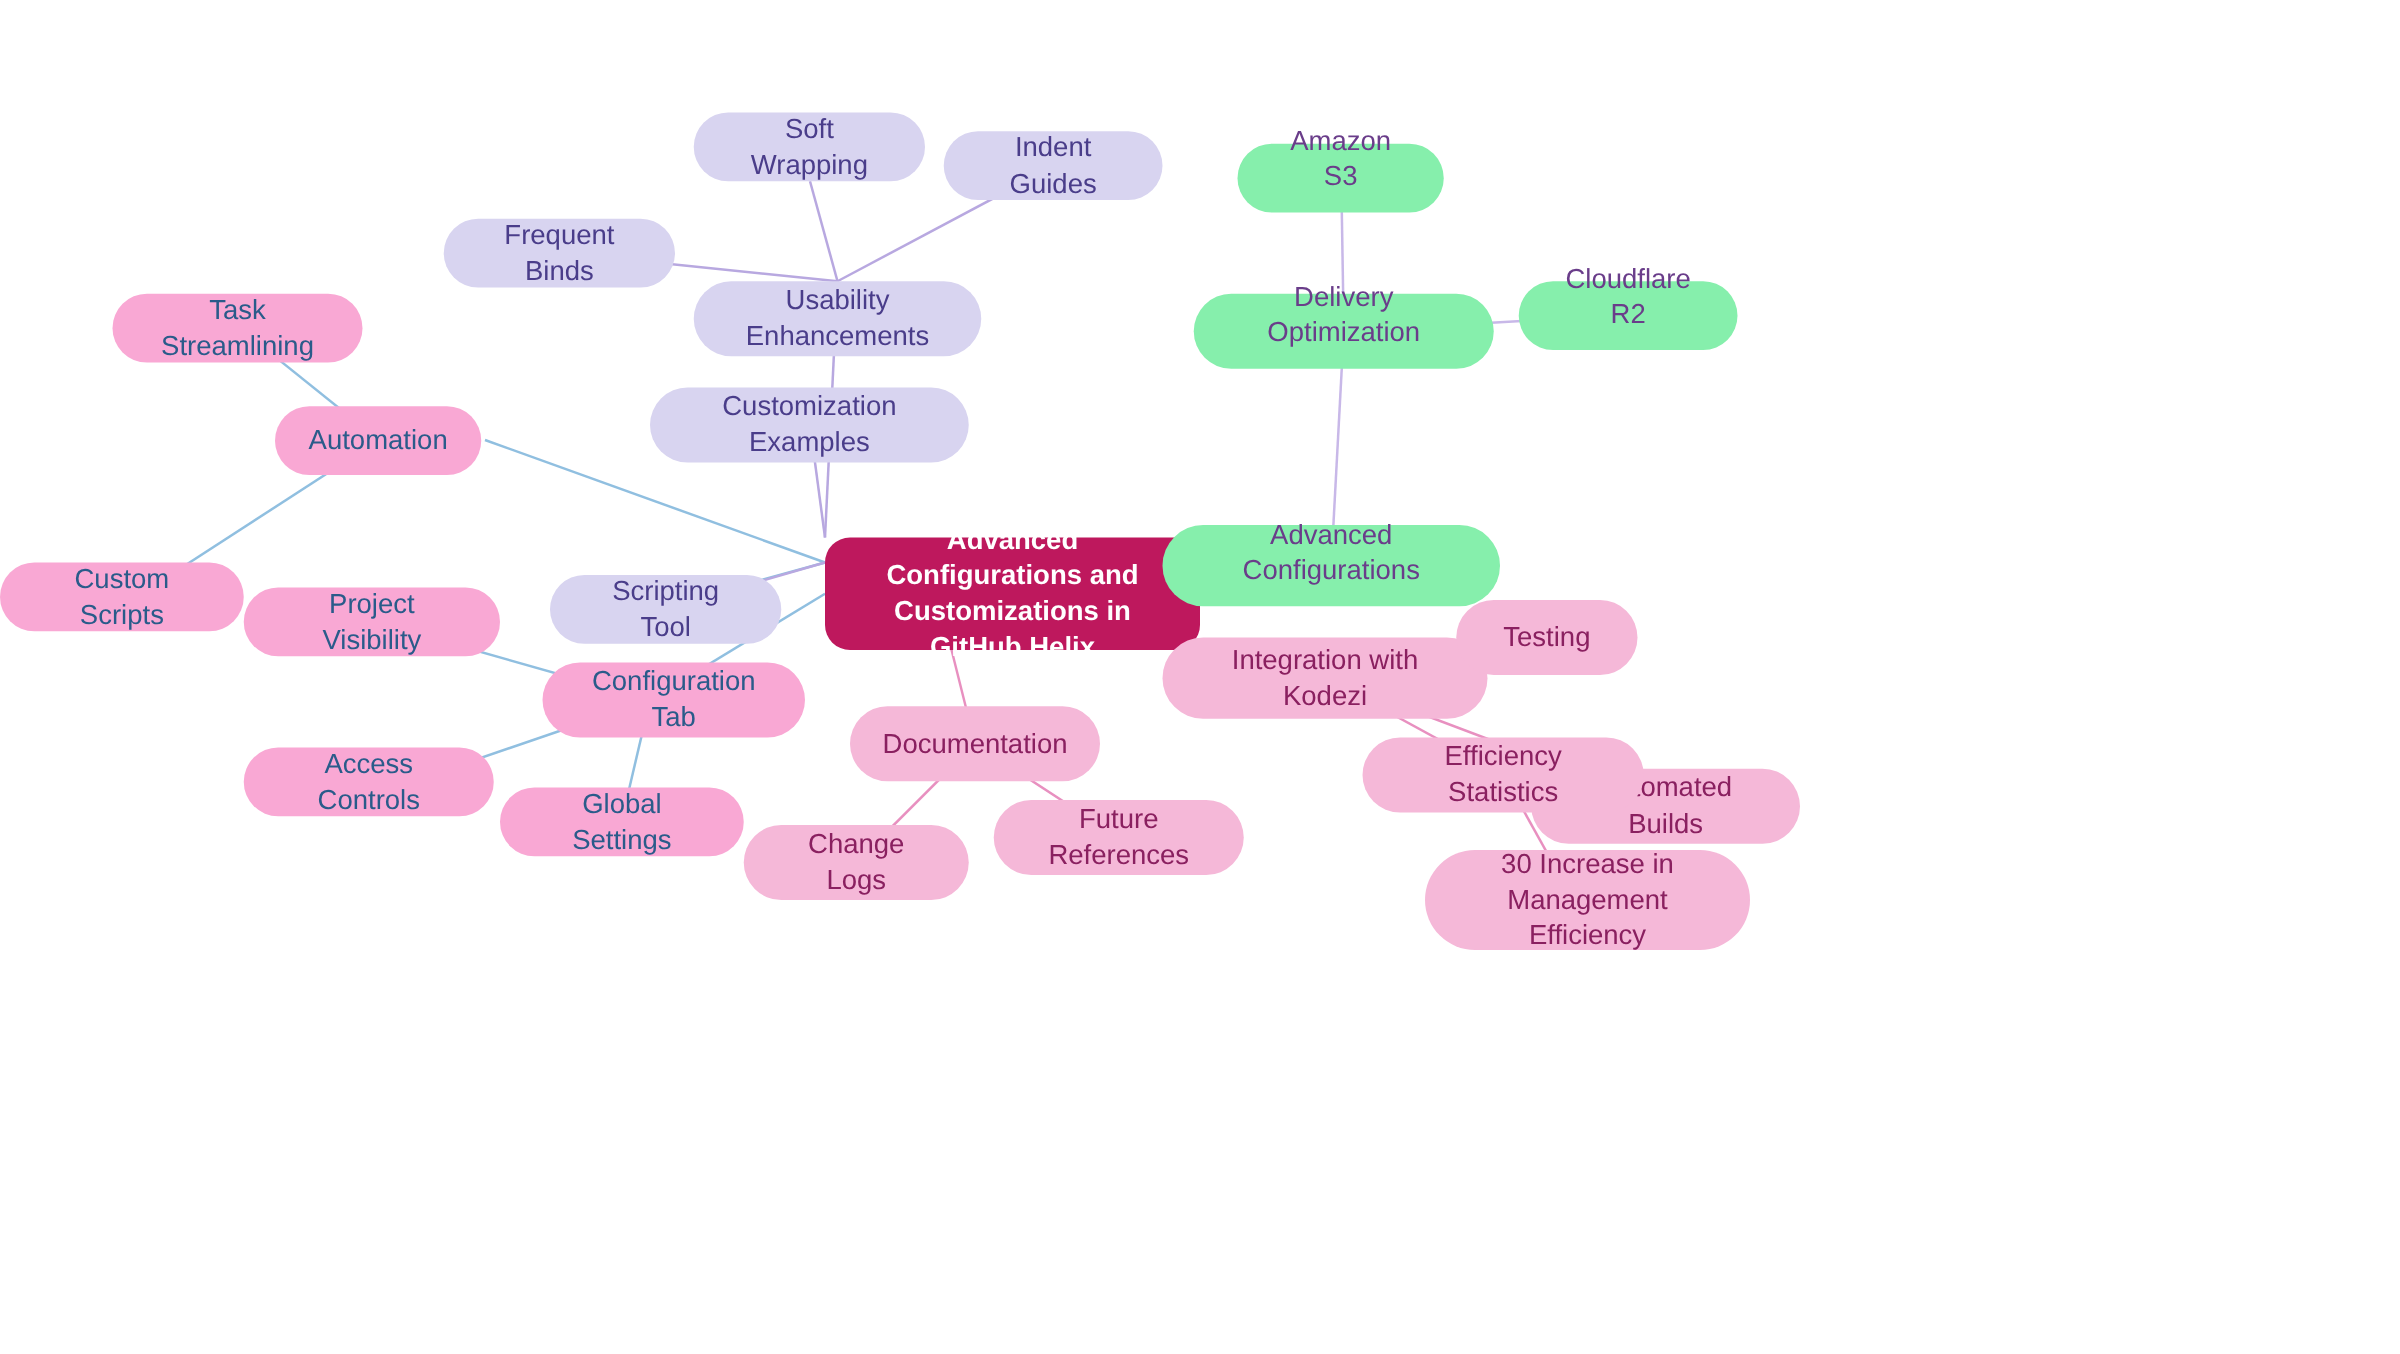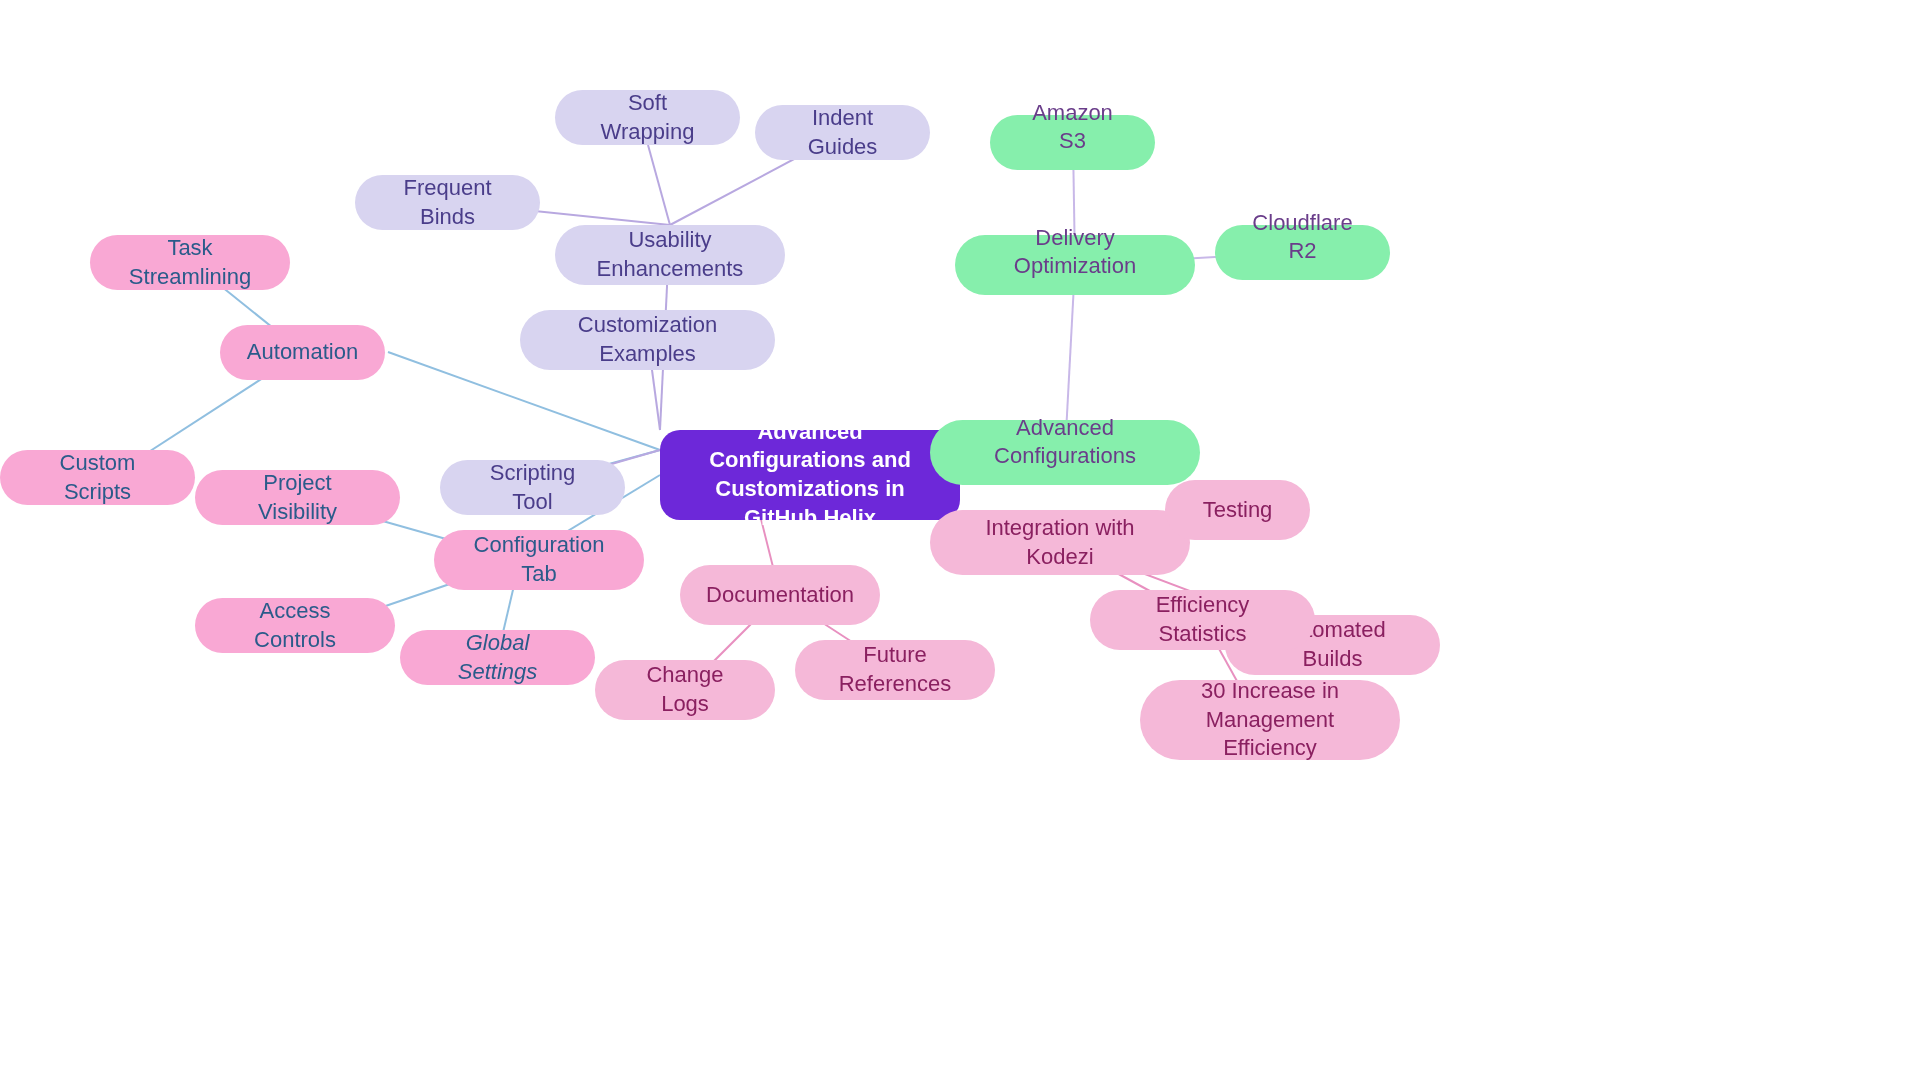--- a/index.html
+++ b/index.html
@@ -27,21 +27,21 @@
       justify-content: center;
       text-align: center;
       font-size: 22px;
       font-weight: 500;
       padding: 14px 28px;
       z-index: 1;
       cursor: pointer;
       line-height: 1.3;
     }
     .node-center {
-      background: #6d28d9;
+      background: #be185d;
       color: #ffffff;
       font-size: 22px;
       font-weight: 600;
       border-radius: 20px;
       width: 300px;
     }
     .node-blue {
       background: #f9a8d4;
       color: #2a5b8a;
       border: none;
@@ -137,21 +137,21 @@
 </div>
 <div class="node node-blue" style="left: 434px; top: 530px; width: 210px; height: 60px;">
   <span>Configuration Tab</span>
 </div>
 <div class="node node-blue" style="left: 195px; top: 470px; width: 205px; height: 55px;">
   <span>Project Visibility</span>
 </div>
 <div class="node node-blue" style="left: 195px; top: 598px; width: 200px; height: 55px;">
   <span>Access Controls</span>
 </div>
-<div class="node node-blue" style="left: 400px; top: 630px; width: 195px; height: 55px; font-style: italic;">
+<div class="node node-blue" style="left: 400px; top: 630px; width: 195px; height: 55px;">
   <span>Global Settings</span>
 </div>
 
 <div class="node node-light-purple" style="left: 930px; top: 420px; width: 270px; height: 65px;">
   <span>Advanced Configurations</span>
 </div>
 <div class="node node-light-purple" style="left: 955px; top: 235px; width: 240px; height: 60px;">
   <span>Delivery Optimization</span>
 </div>
 <div class="node node-light-purple" style="left: 990px; top: 115px; width: 165px; height: 55px;">

